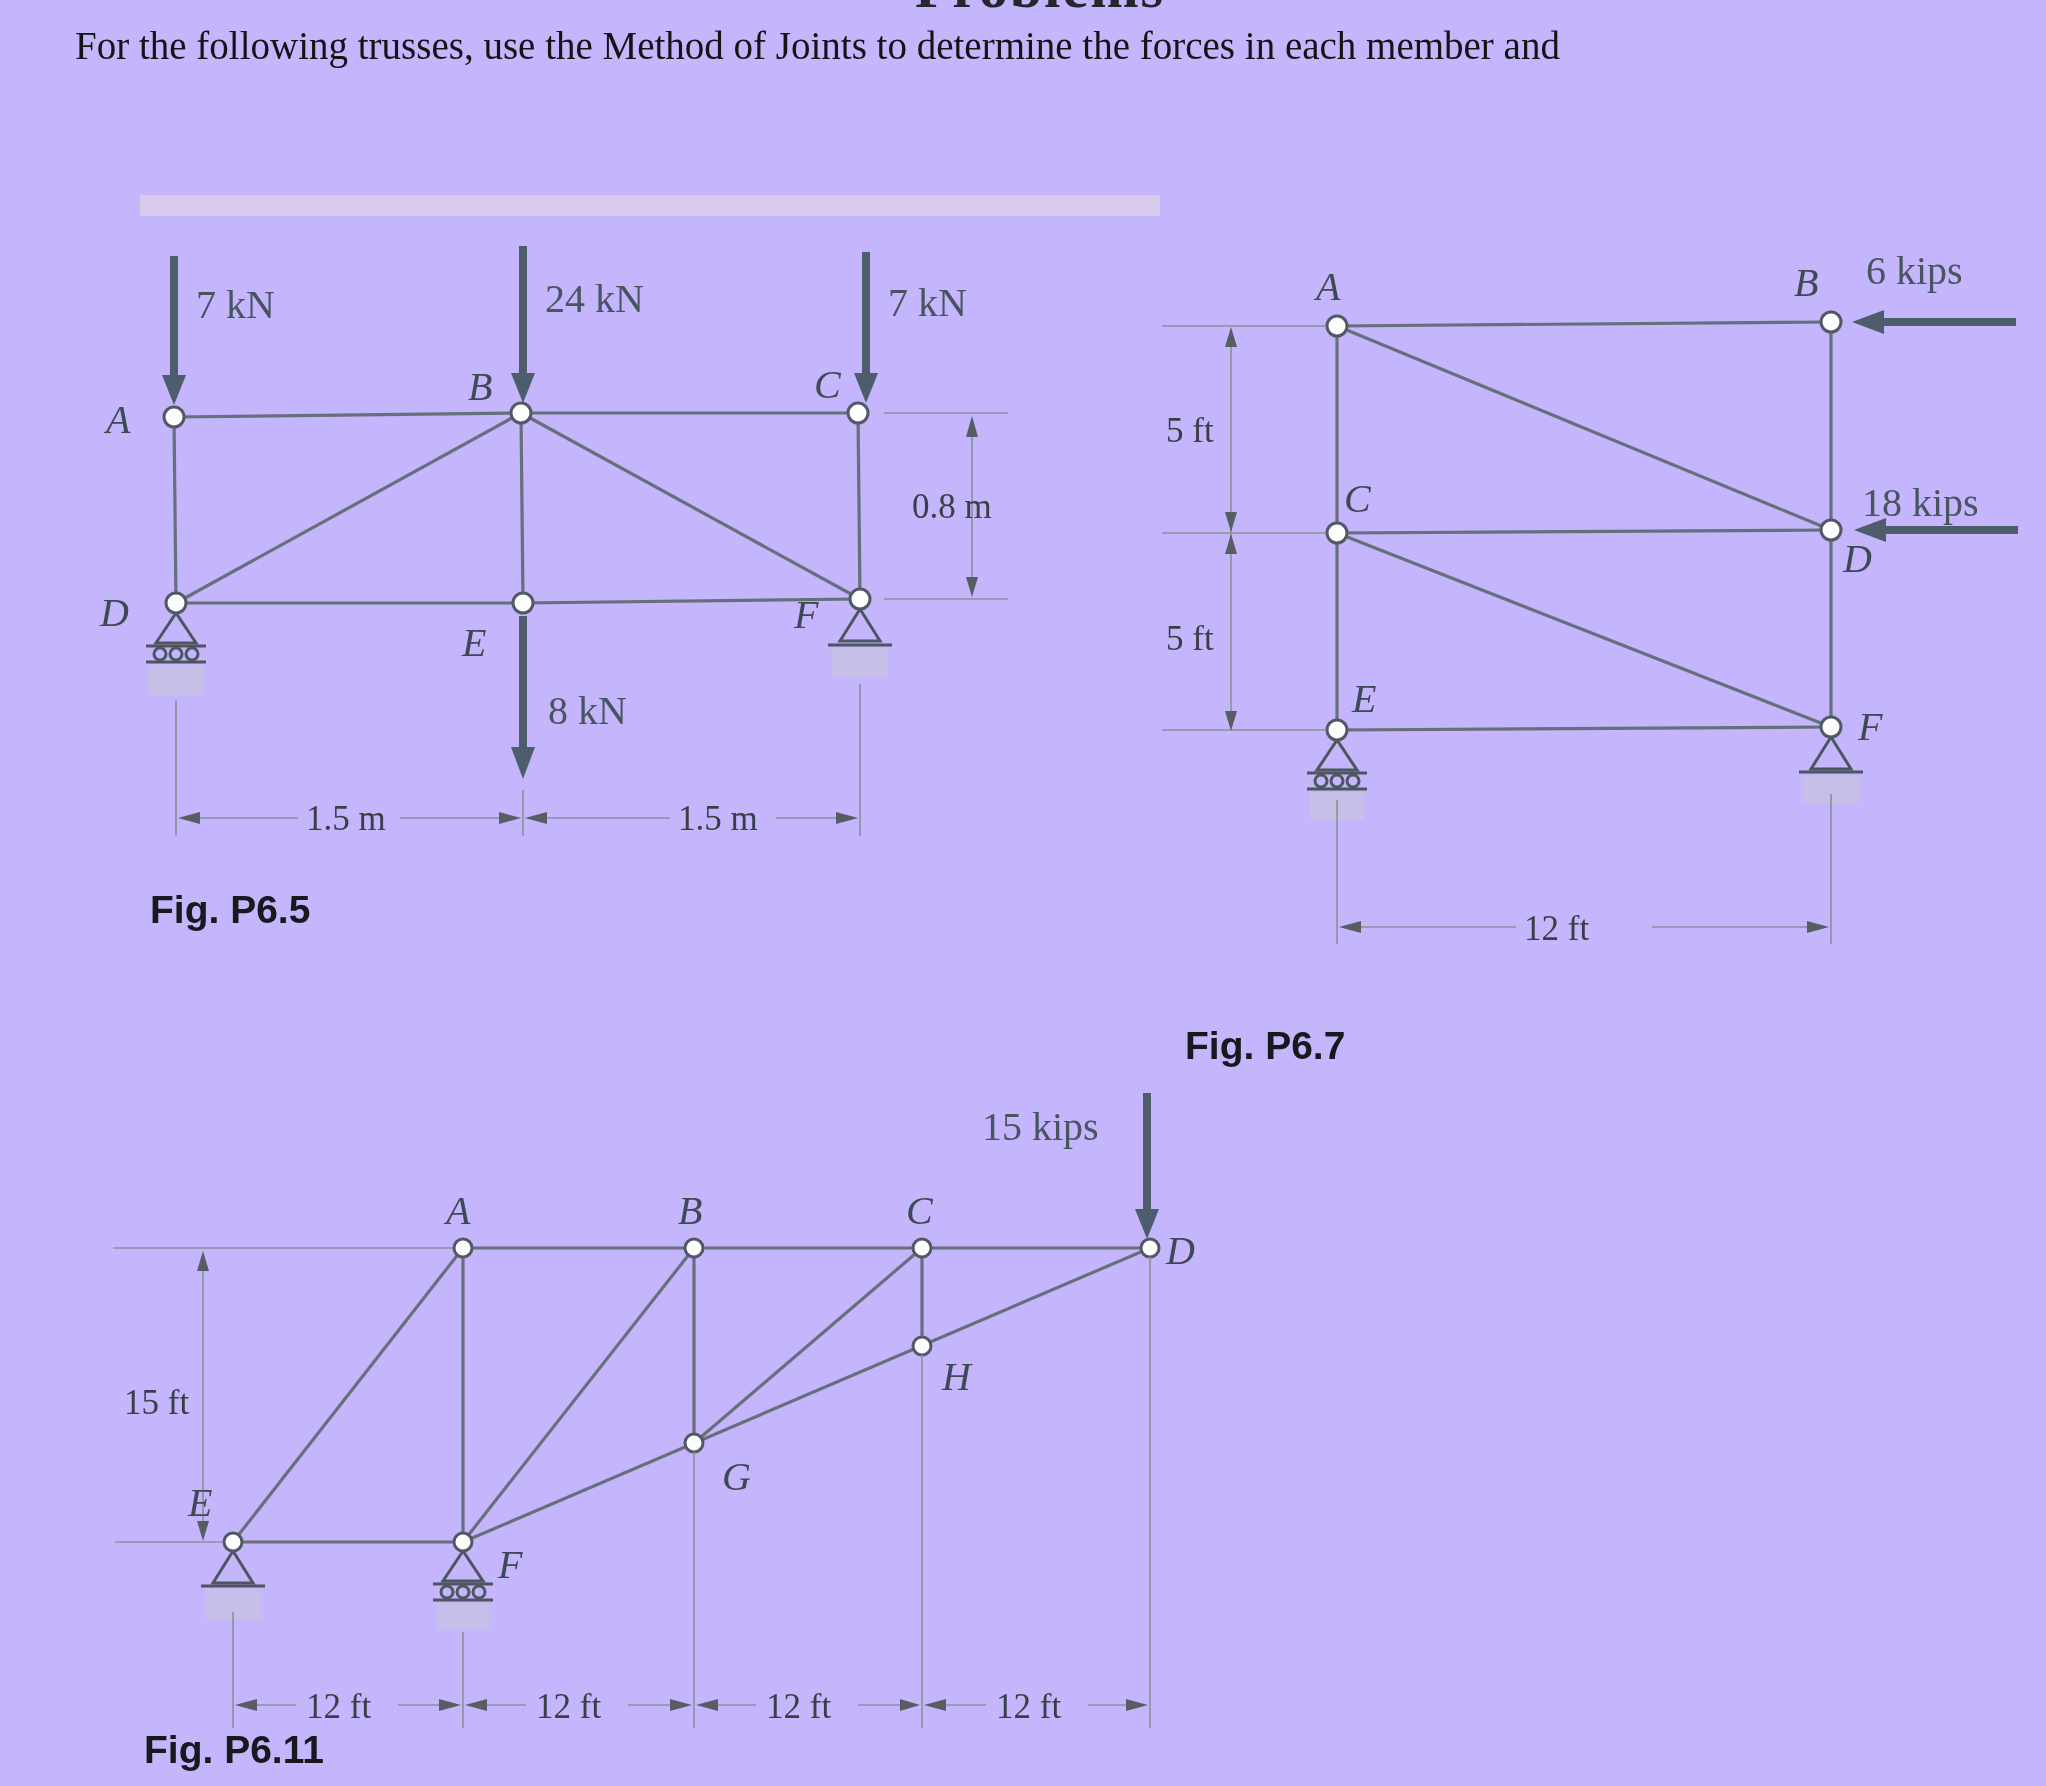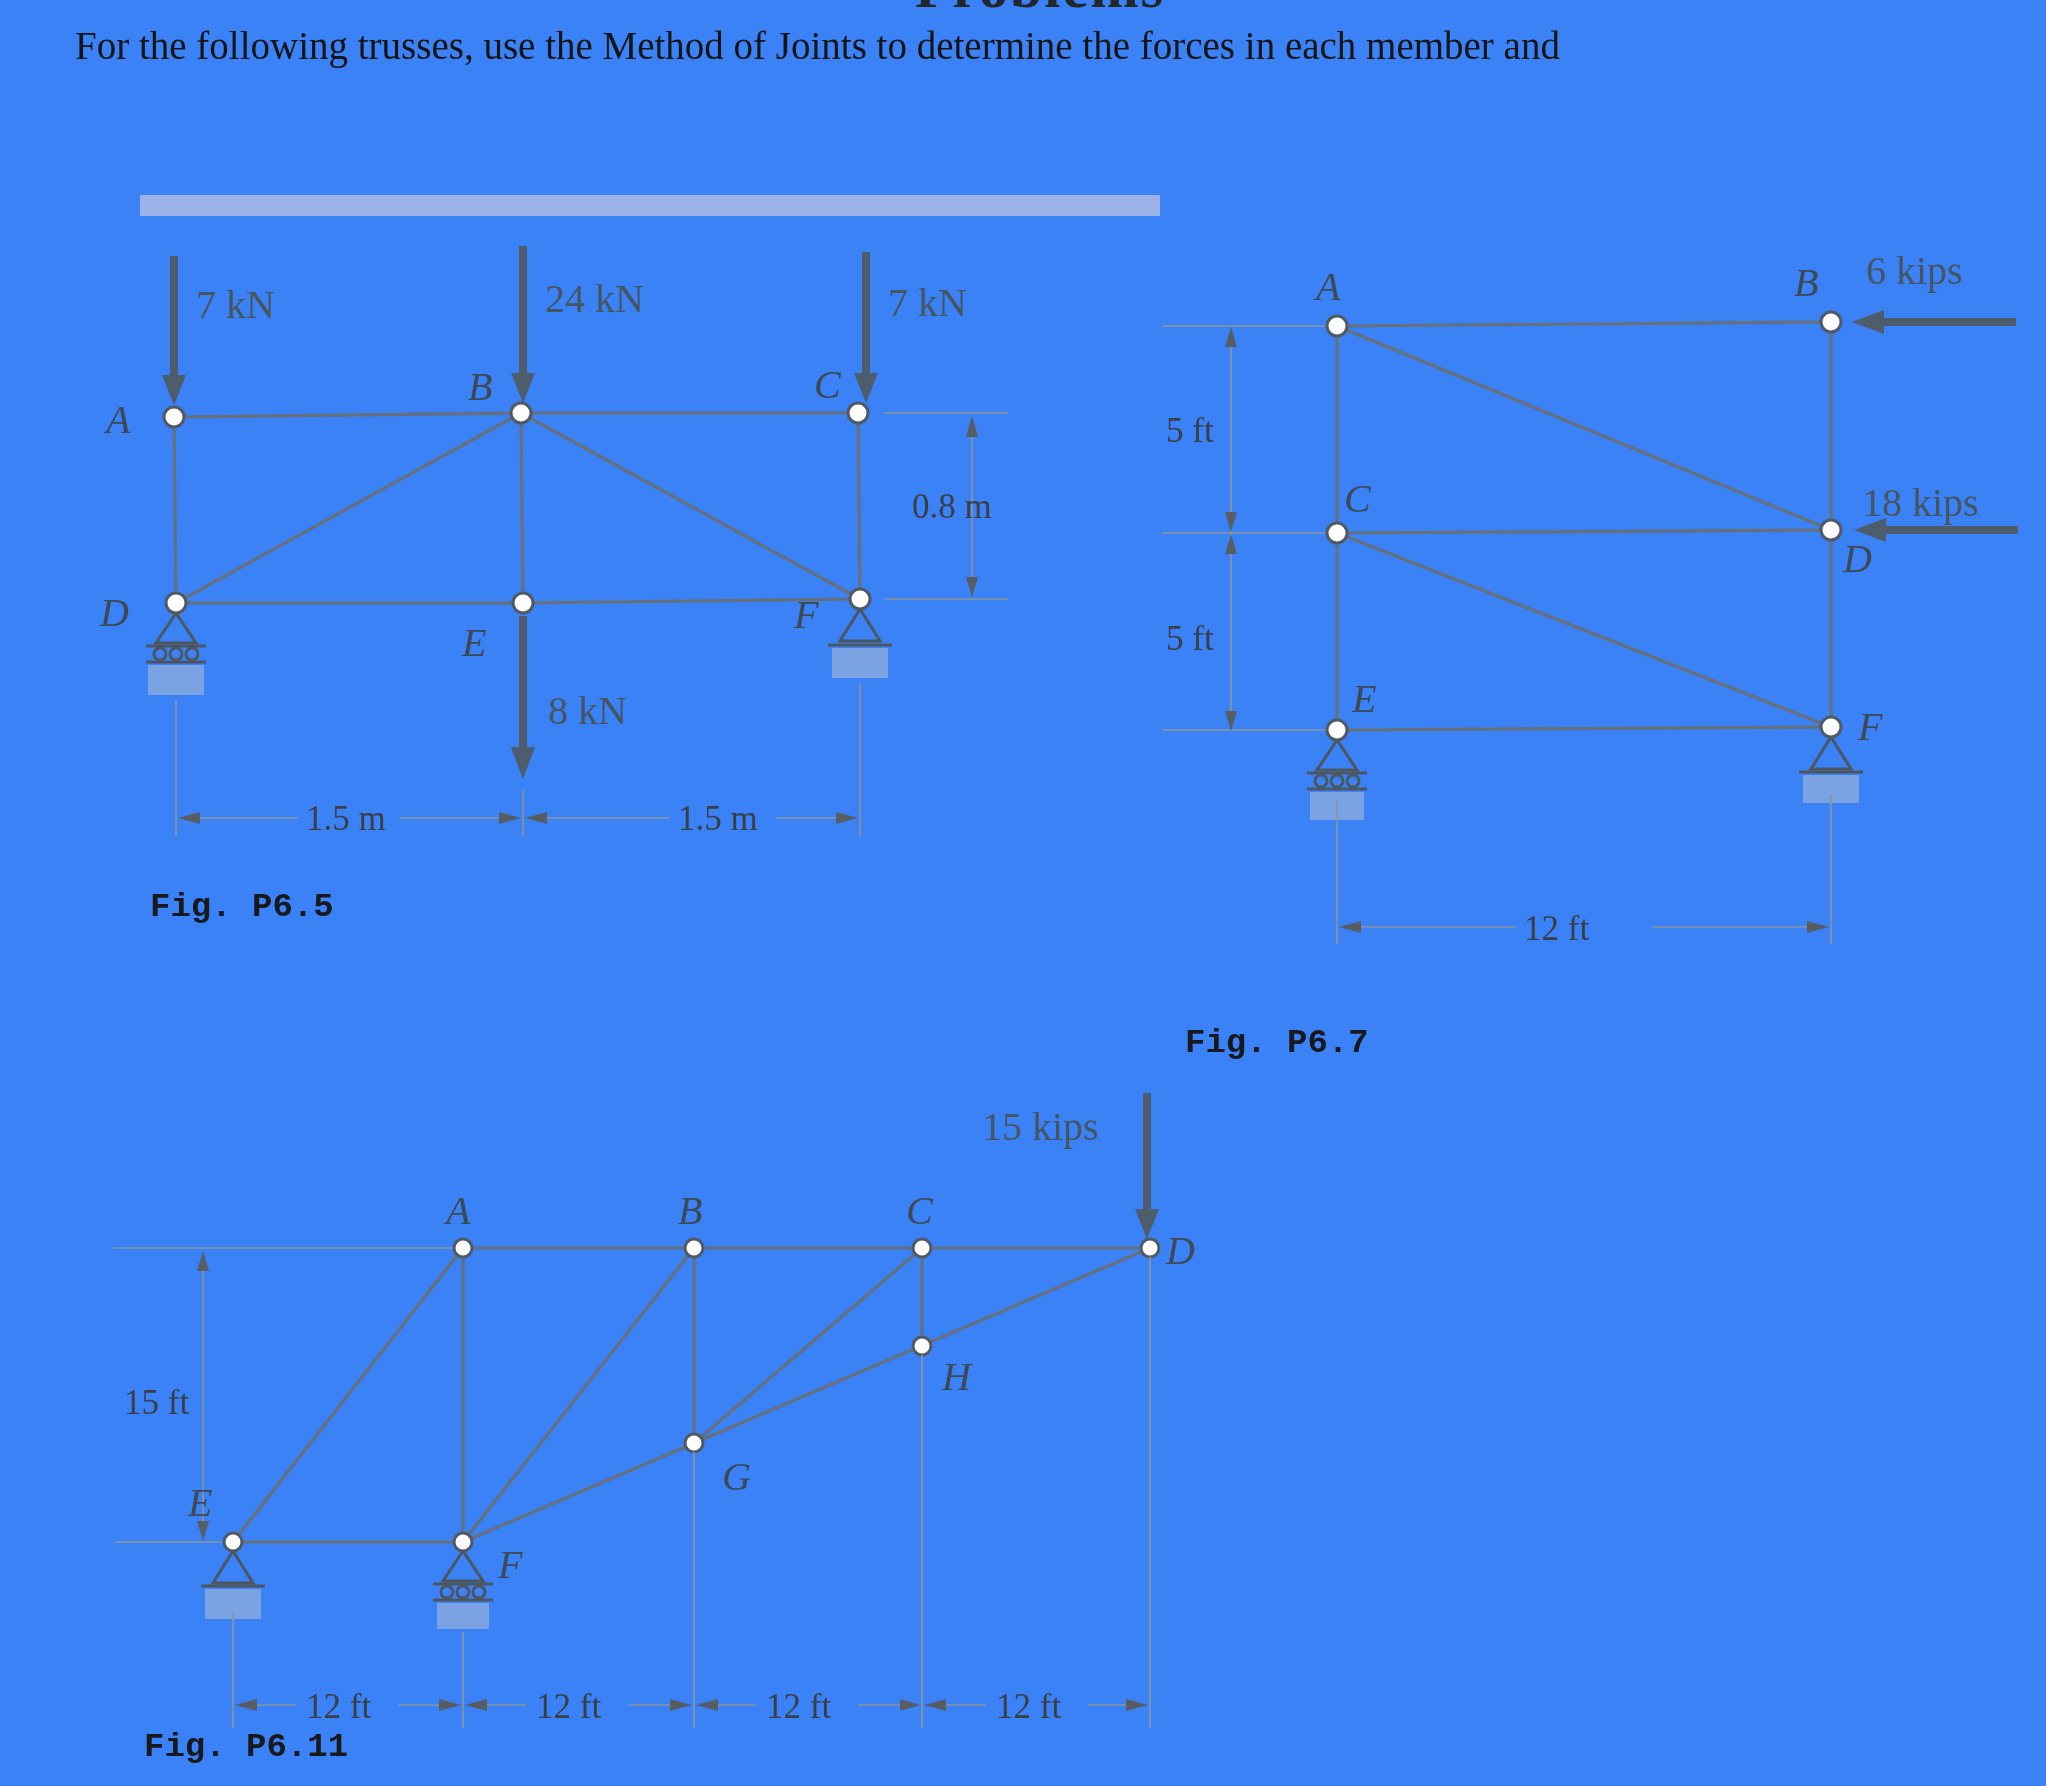--- a/index.html
+++ b/index.html
@@ -1,23 +1,23 @@
 <!DOCTYPE html>
 <html><head>
 <meta charset="utf-8">
 <style>
   html,body{margin:0;padding:0;background:#fff;}
-  #page{position:relative;width:2046px;height:1786px;background:#3b82f6;overflow:hidden;
+  #page{position:relative;width:2046px;height:1786px;background:#c4b5fd;overflow:hidden;
         font-family:"Liberation Serif","DejaVu Serif",serif;}
   .heading-clip{position:absolute;top:0;left:850px;width:380px;height:14px;overflow:hidden;}
   .heading-clip span{display:block;margin-top:-46px;font-weight:bold;font-size:58px;color:#23262b;
         text-align:center;letter-spacing:2px;}
   .para{position:absolute;top:22px;left:75px;width:1910px;font-size:39px;line-height:47px;color:#141414;}
-  .caption{position:absolute;font-family:Liberation Mono, monospace;
-        font-weight:bold;font-size:34px;color:#17191c;}
+  .caption{position:absolute;font-family:Liberation Sans, sans-serif;
+        font-weight:bold;font-size:39px;color:#17191c;}
   svg{position:absolute;overflow:visible;}
   svg text{font-family:"Liberation Serif","DejaVu Serif",serif;}
   .jl{font-style:italic;font-size:40px;fill:#3d4954;}
   .load-lb{font-size:40px;fill:#47555f;}
   .dim-lb{font-size:35px;fill:#3a3f45;}
   .member{stroke:#66707b;stroke-width:3.2;fill:none;}
   .thin{stroke:#8d939a;stroke-width:1.7;fill:none;}
   .joint{fill:#fdfdfd;stroke:#4f5a64;stroke-width:3;}
   .ld{stroke:#4e5d6b;stroke-width:8;fill:none;}
   .ldh{fill:#4e5d6b;stroke:none;}

